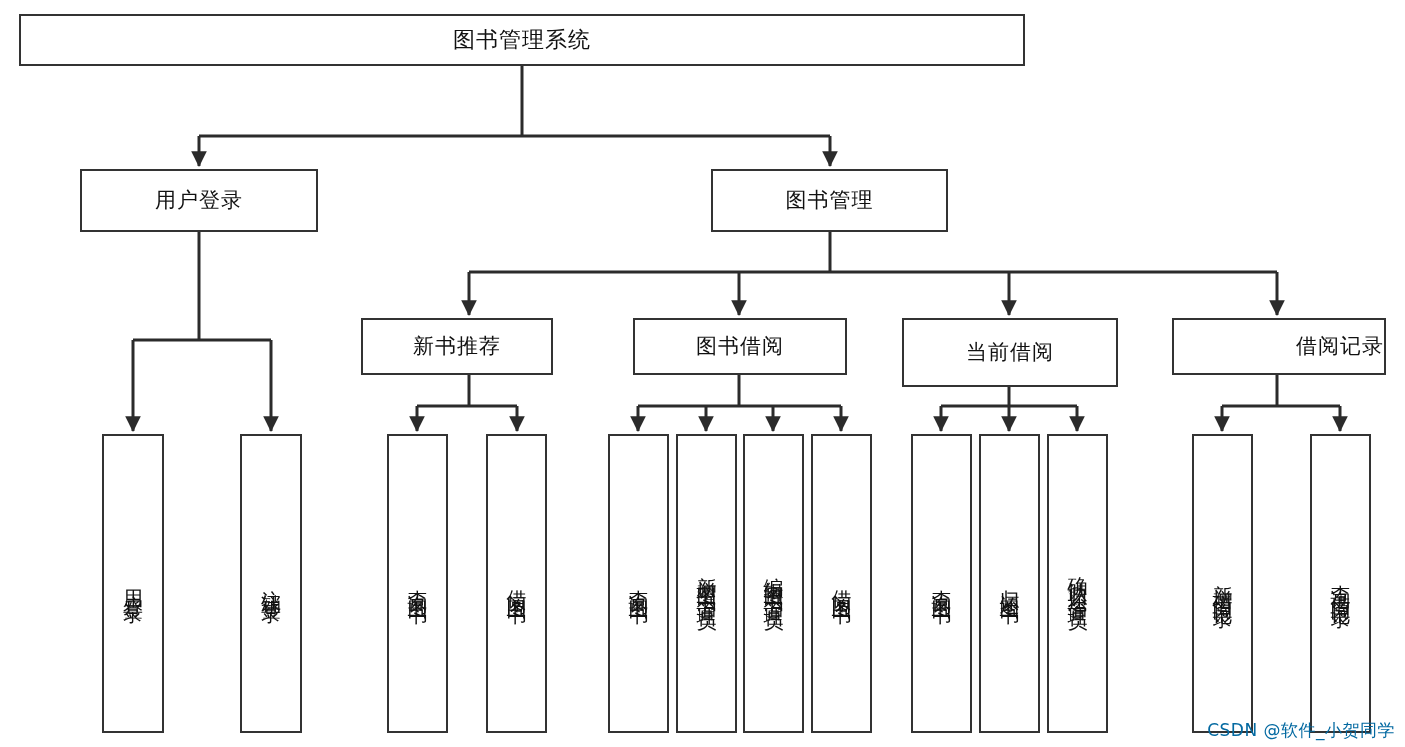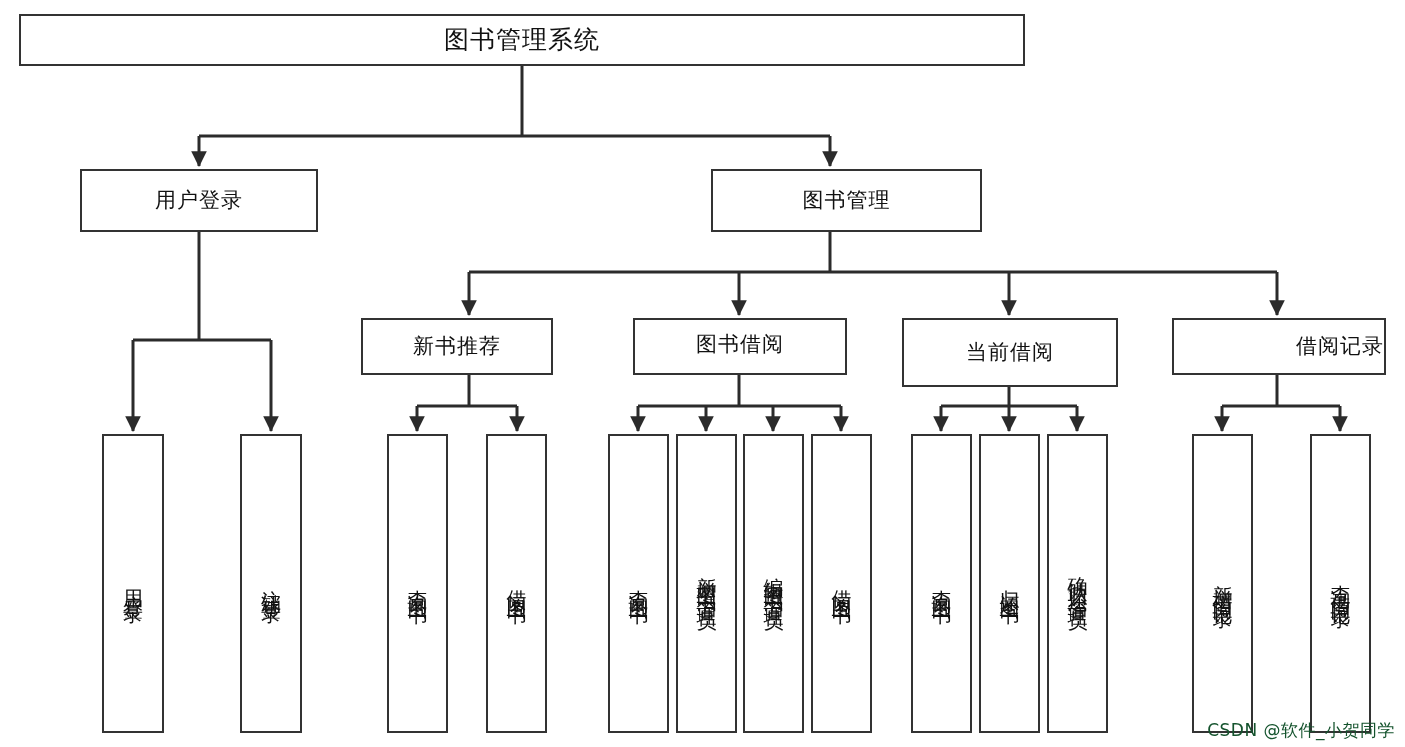--- a/index.html
+++ b/index.html
@@ -27,21 +27,21 @@
     text-align:center;
   }
   .node .label{
     font-size:21px;
     line-height:1.25;
     letter-spacing:1px;
     color:#111111;
     white-space:nowrap;
   }
   
-  .node.root .label{font-size:25px;text-align:right;}
+  .node.root .label{font-size:22px;text-align:right;}
   
   .node.branch .label{font-size:21px;}
 
   
   .node.leaf{
     align-items:center;
     justify-content:center;
     padding:6px 0;
   }
   .node.leaf .label{
@@ -54,21 +54,21 @@
     white-space:normal;
     max-height:100%;
   }
 
   
   #watermark{
     position:absolute;
     right:10px;
     bottom:5px;
     font-size:17px;
-    color:#14532d;
+    color:#0369a1;
     letter-spacing:0.5px;
     white-space:nowrap;
     user-select:none;
   }
 </style>
 </head>
 <body>
 
 <div id="diagram-root">
 
@@ -124,29 +124,29 @@
   </svg>
 
   <div class="node root" style="left:19px;top:14px;width:1006px;height:52px;">
     <span class="label">图书管理系统</span>
   </div>
 
   <div class="node branch" style="left:80px;top:169px;width:238px;height:63px;">
     <span class="label">用户登录</span>
   </div>
 
-  <div class="node branch" style="left:711px;top:169px;width:271px;height:63px;text-align:center;">
+  <div class="node branch" style="left:711px;top:169px;width:237px;height:63px;text-align:center;">
     <span class="label">图书管理</span>
   </div>
 
   <div class="node branch" style="left:361px;top:318px;width:192px;height:57px;">
     <span class="label">新书推荐</span>
   </div>
 
-  <div class="node branch" style="left:633px;top:318px;width:214px;height:57px;font-family:Liberation Mono, monospace;">
+  <div class="node branch" style="left:633px;top:318px;width:214px;height:57px;">
     <span class="label">图书借阅</span>
   </div>
 
   <div class="node branch" style="left:902px;top:318px;width:216px;height:69px;">
     <span class="label">当前借阅</span>
   </div>
 
   <div class="node branch" style="left:1172px;top:318px;width:214px;height:57px;justify-content:flex-end;">
     <span class="label">借阅记录</span>
   </div>

